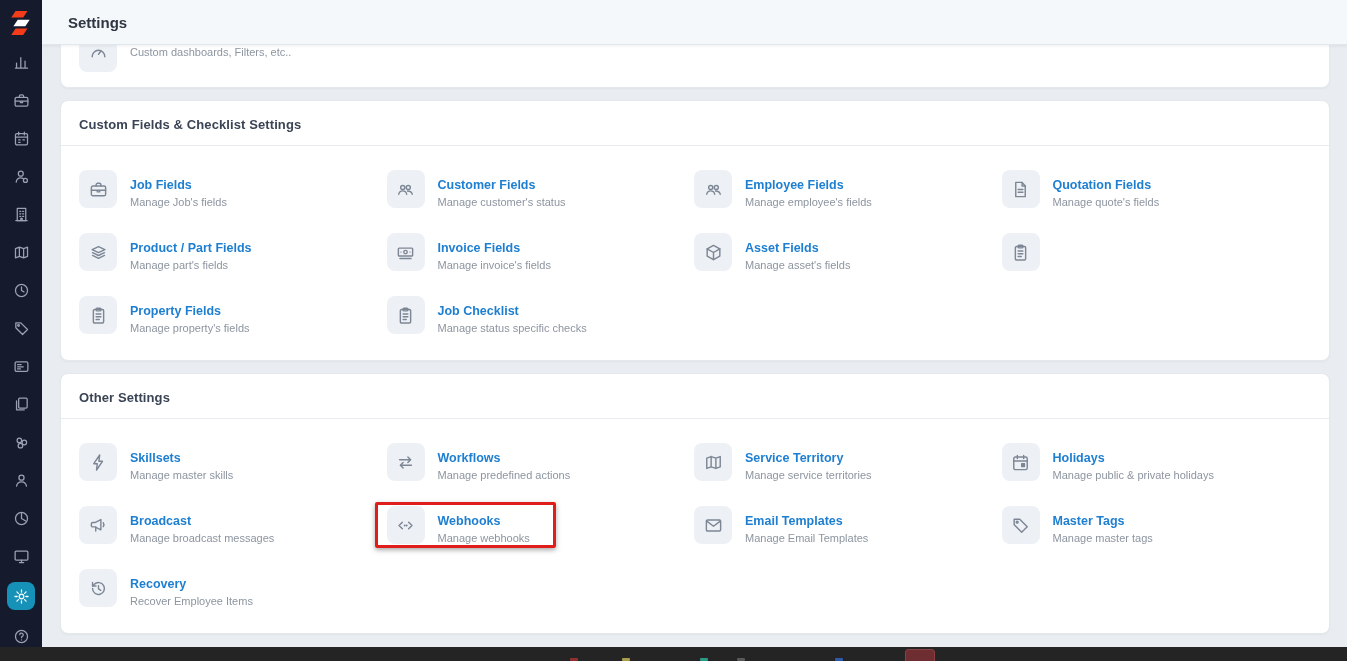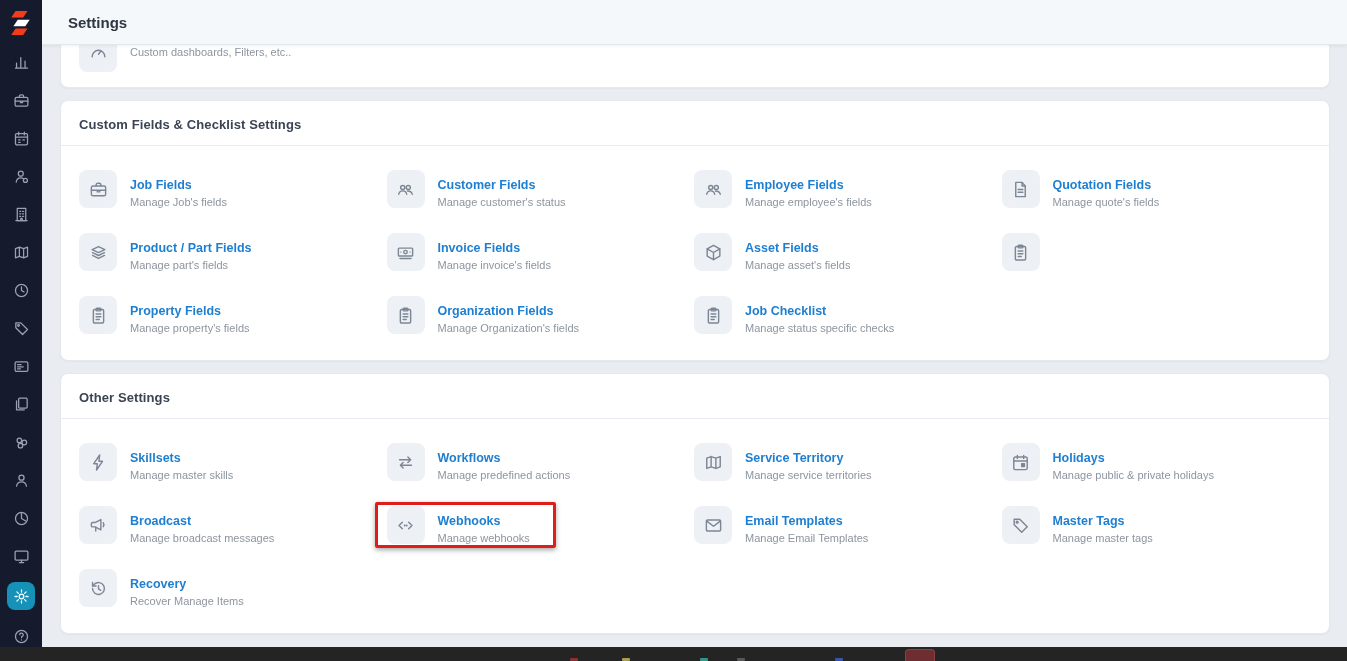--- a/index.html
+++ b/index.html
@@ -329,33 +329,20 @@
         </div>
         <div class="item">
           <span class="icon-box">
             <svg viewBox="0 0 24 24" fill="none" stroke="currentColor" stroke-width="1.8" stroke-linecap="round" stroke-linejoin="round">
               <rect x="5.5" y="4.5" width="13" height="17" rx="1.5"></rect>
               <rect x="9" y="2.8" width="6" height="3.4" rx="1"></rect>
               <path d="M9 10h6M9 13.5h6M9 17h4"></path>
             </svg>
           </span>
           <span>
-         <div class="item-title">Organization Fields</div>
-         <div class="item-sub">Manage Organization's fields</div>
-       </span>
-        </div>
-        <div class="item">
-          <span class="icon-box">
-            <svg viewBox="0 0 24 24" fill="none" stroke="currentColor" stroke-width="1.8" stroke-linecap="round" stroke-linejoin="round">
-              <rect x="5.5" y="4.5" width="13" height="17" rx="1.5"></rect>
-              <rect x="9" y="2.8" width="6" height="3.4" rx="1"></rect>
-              <path d="M9 10h6M9 13.5h6M9 17h4"></path>
-            </svg>
-          </span>
-          <span>
          <div class="item-title">Job Checklist</div>
          <div class="item-sub">Manage status specific checks</div>
        </span>
         </div>
       </div>
   </div>
 
   <div class="card section-card">
     <div class="section-title">Other Settings</div>
     <div class="section-divider"></div>
@@ -457,21 +444,21 @@
         </div>
         <div class="item">
           <span class="icon-box">
             <svg viewBox="0 0 24 24" fill="none" stroke="currentColor" stroke-width="1.8" stroke-linecap="round" stroke-linejoin="round">
               <path d="M4.5 12a7.5 7.5 0 1 0 2.2-5.3L4.5 8.9"></path>
               <path d="M4.5 4.5v4.4h4.4M12 8.5v4l2.8 1.8"></path>
             </svg>
           </span>
           <span>
          <div class="item-title">Recovery</div>
-         <div class="item-sub">Recover Manage Items</div>
+         <div class="item-sub">Recover Employee Items</div>
        </span>
         </div>
       </div>
   </div>
 
 </div>
 
 <div class="taskbar">
   <div class="tb-dot" style="left:570px; background:#a33;"></div>
   <div class="tb-dot" style="left:622px; background:#cb5;"></div>

